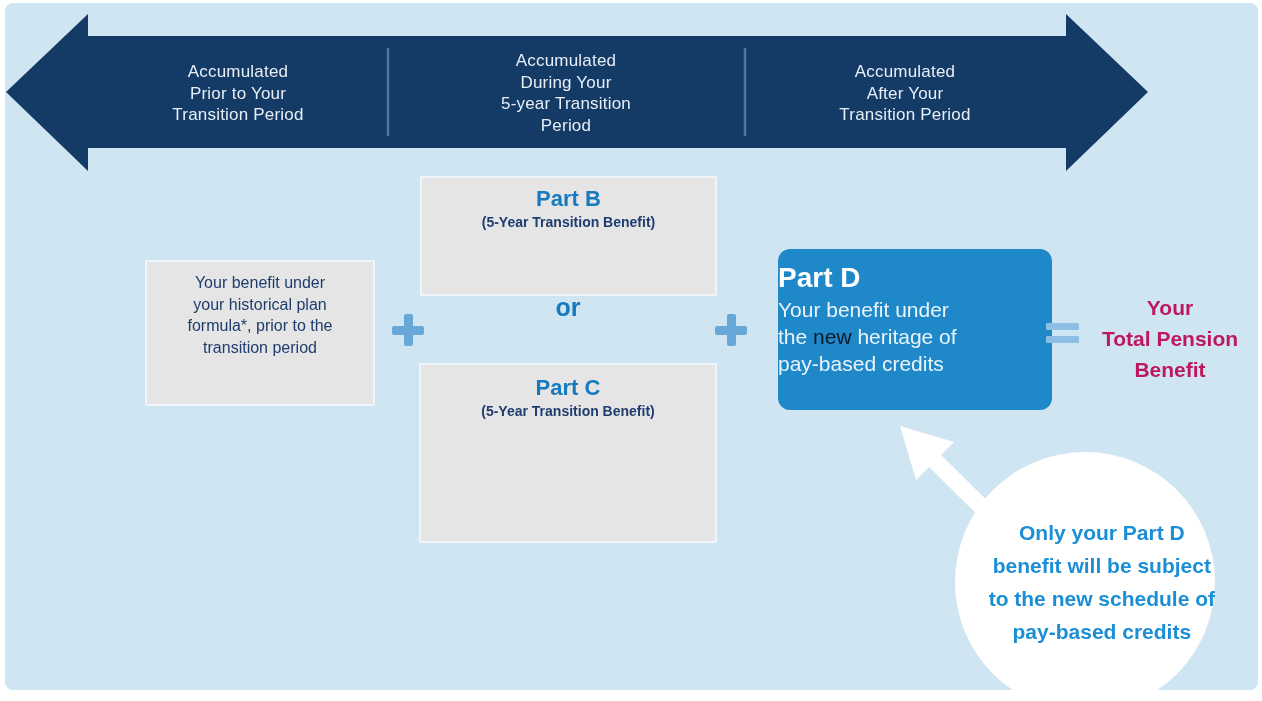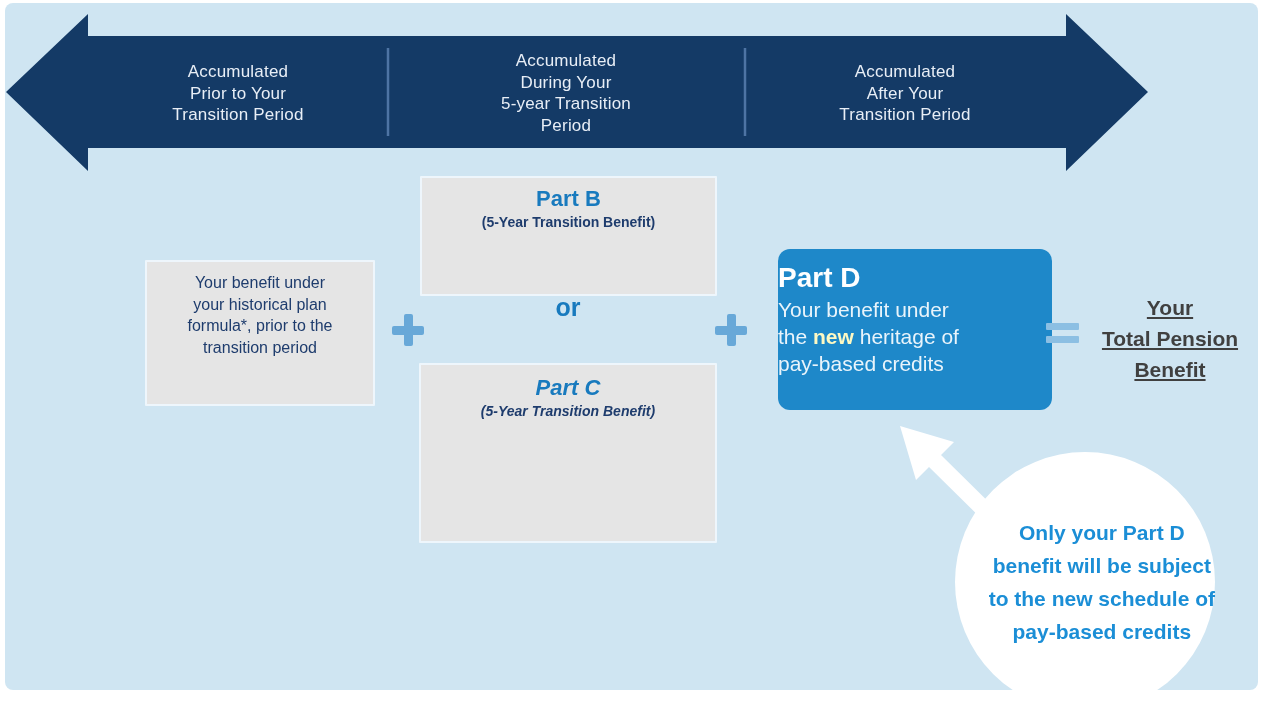--- a/index.html
+++ b/index.html
@@ -54,21 +54,21 @@
     line-height: 21px;
   }
   .box-body {
     color: #1e3c6d;
     font-size: 16px;
     line-height: 21.5px;
     white-space: pre-line;
   }
   .part-a { left: 145px; top: 260px; width: 230px; height: 146px; padding-top: 10px; }
   .part-b { left: 420px; top: 176px; width: 297px; height: 120px; padding-top: 8px; }
-  .part-c { left: 419px; top: 363px; width: 298px; height: 180px; padding-top: 10px; font-style: italic; }
+  .part-c { left: 419px; top: 363px; width: 298px; height: 180px; padding-top: 10px; }
 
   .or-block {
     position: absolute;
     left: 418px; top: 294px; width: 300px;
     text-align: center;
   }
   .or-word { color: #187abe; font-weight: bold; font-size: 25px; line-height: 26px; }
   .or-note { color: #1e3c6d; font-size: 16px; line-height: 19px; margin-top: 2px; }
 
   .plus {
@@ -89,36 +89,35 @@
     position: absolute;
     left: 758px; top: 249px; width: 274px; height: 161px;
     background: #1e88c9;
     border-radius: 12px;
     text-align: left;
     padding-top: 12px;
     margin-left: 20px;
   }
   .part-d-title { color: #ffffff; font-weight: bold; font-size: 28px; line-height: 33px; margin-bottom: 2px; }
   .part-d-body  { color: #e9f4fb; font-size: 21px; line-height: 27px; }
-  .part-d-body .bold { font-weight: bold; color: #fef9c3; }
+  .part-d-body .bold { font-weight: normal; color: #0f172a; }
 
   .equals { position: absolute; left: 1046px; top: 323px; width: 33px; }
   .equals .eq-bar { width: 33px; height: 7px; background: #8cbfe3; border-radius: 1px; }
   .equals .eq-bar + .eq-bar { margin-top: 6px; }
 
   .total-label {
     position: absolute;
     left: 1085px; top: 292px; width: 170px;
     text-align: center;
     white-space: pre-line;
-    color: #404040;
+    color: #be185d;
     font-weight: bold;
     font-size: 21px;
     line-height: 31px;
-    text-decoration: underline;
   }
 
   .callout-arrow-svg { position: absolute; left: 0; top: 0; }
   .callout-circle {
     position: absolute;
     left: 955px; top: 452px;
     width: 260px; height: 260px;
     background: #ffffff;
     border-radius: 50%;
     display: flex;

